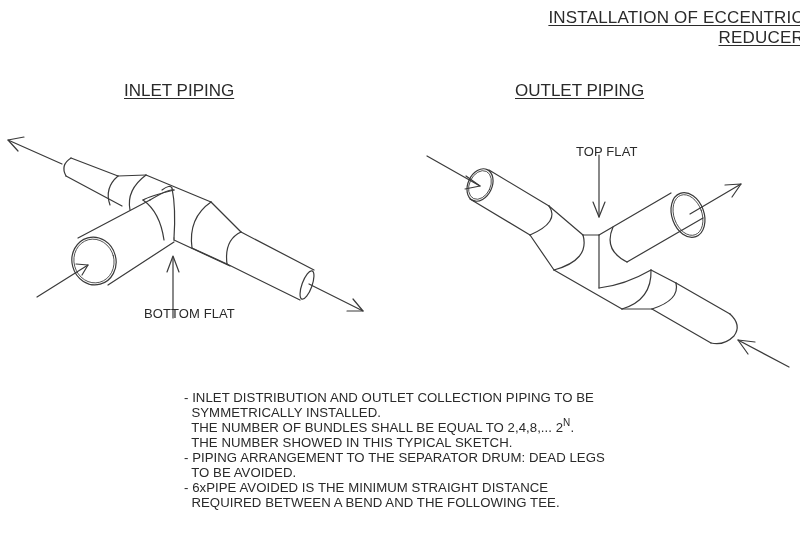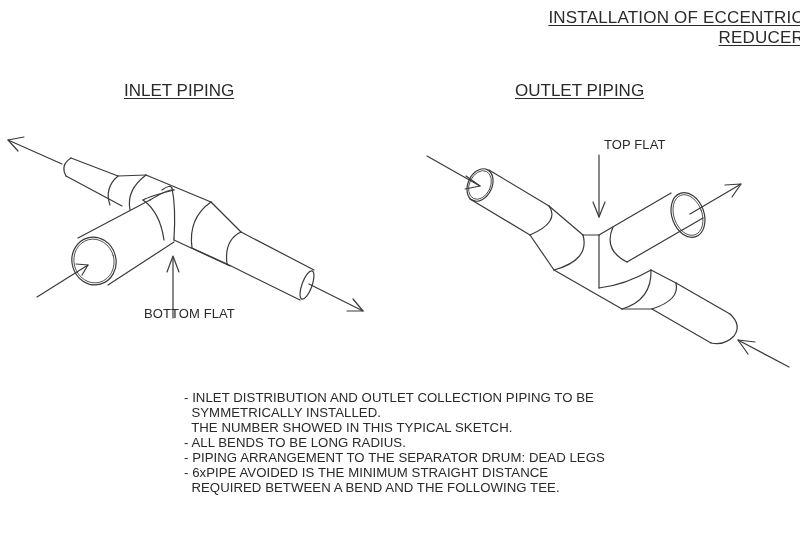--- a/index.html
+++ b/index.html
@@ -7,21 +7,21 @@
          font-family: "Liberation Sans", "DejaVu Sans", sans-serif; color: #2a2a2a; }
   .title { position: absolute; left: 4px; width: 800px; text-align: right;
            font-size: 17px; line-height: 20px; text-decoration: underline; text-underline-offset: 2px; letter-spacing: 0.2px; }
   .title1 { top: 8px; }
   .title2 { top: 28px; }
   .subtitle { position: absolute; top: 81px; font-size: 17px; text-decoration: underline; text-underline-offset: 2px; }
   .sub-inlet { left: 124px; }
   .sub-outlet { left: 515px; }
   .label { position: absolute; font-size: 13px; letter-spacing: 0.1px; }
   .lbl-bottom { left: 144px; top: 306px; }
-  .lbl-top { left: 576px; top: 137px; margin-left: 28px; }
+  .lbl-top { left: 576px; top: 144px; }
   svg.drawing { position: absolute; left: 0; top: 0; }
   .notes { position: absolute; left: 184px; top: 390px; font-size: 13.2px; line-height: 15px; letter-spacing: 0.05px; }
   .note { white-space: pre; }
   sup { font-size: 10px; vertical-align: 6px; line-height: 0; }
 </style>
 </head>
 <body>
 
 <div class="title title1">INSTALLATION OF ECCENTRIC</div>
 <div class="title title2">REDUCER</div>
@@ -144,18 +144,19 @@
     </g>
   </g>
 </svg>
 
 <div class="label lbl-bottom">BOTTOM FLAT</div>
 <div class="label lbl-top">TOP FLAT</div>
 
 <div class="notes">
   <div class="note">- INLET DISTRIBUTION AND OUTLET COLLECTION PIPING TO BE</div>
   <div class="note">  SYMMETRICALLY INSTALLED.</div>
+  <div class="note"><span>  THE NUMBER OF BUNDLES SHALL BE EQUAL TO 2,4,8,... 2</span><sup>N</sup><span>.</span></div>
   <div class="note">  THE NUMBER SHOWED IN THIS TYPICAL SKETCH.</div>
-  <div class="note">- ALL BENDS TO BE LONG RADIUS.</div>
   <div class="note">- PIPING ARRANGEMENT TO THE SEPARATOR DRUM: DEAD LEGS</div>
+  <div class="note">  TO BE AVOIDED.</div>
   <div class="note">- 6xPIPE AVOIDED IS THE MINIMUM STRAIGHT DISTANCE</div>
   <div class="note">  REQUIRED BETWEEN A BEND AND THE FOLLOWING TEE.</div>
 </div>
 
 </body></html>

